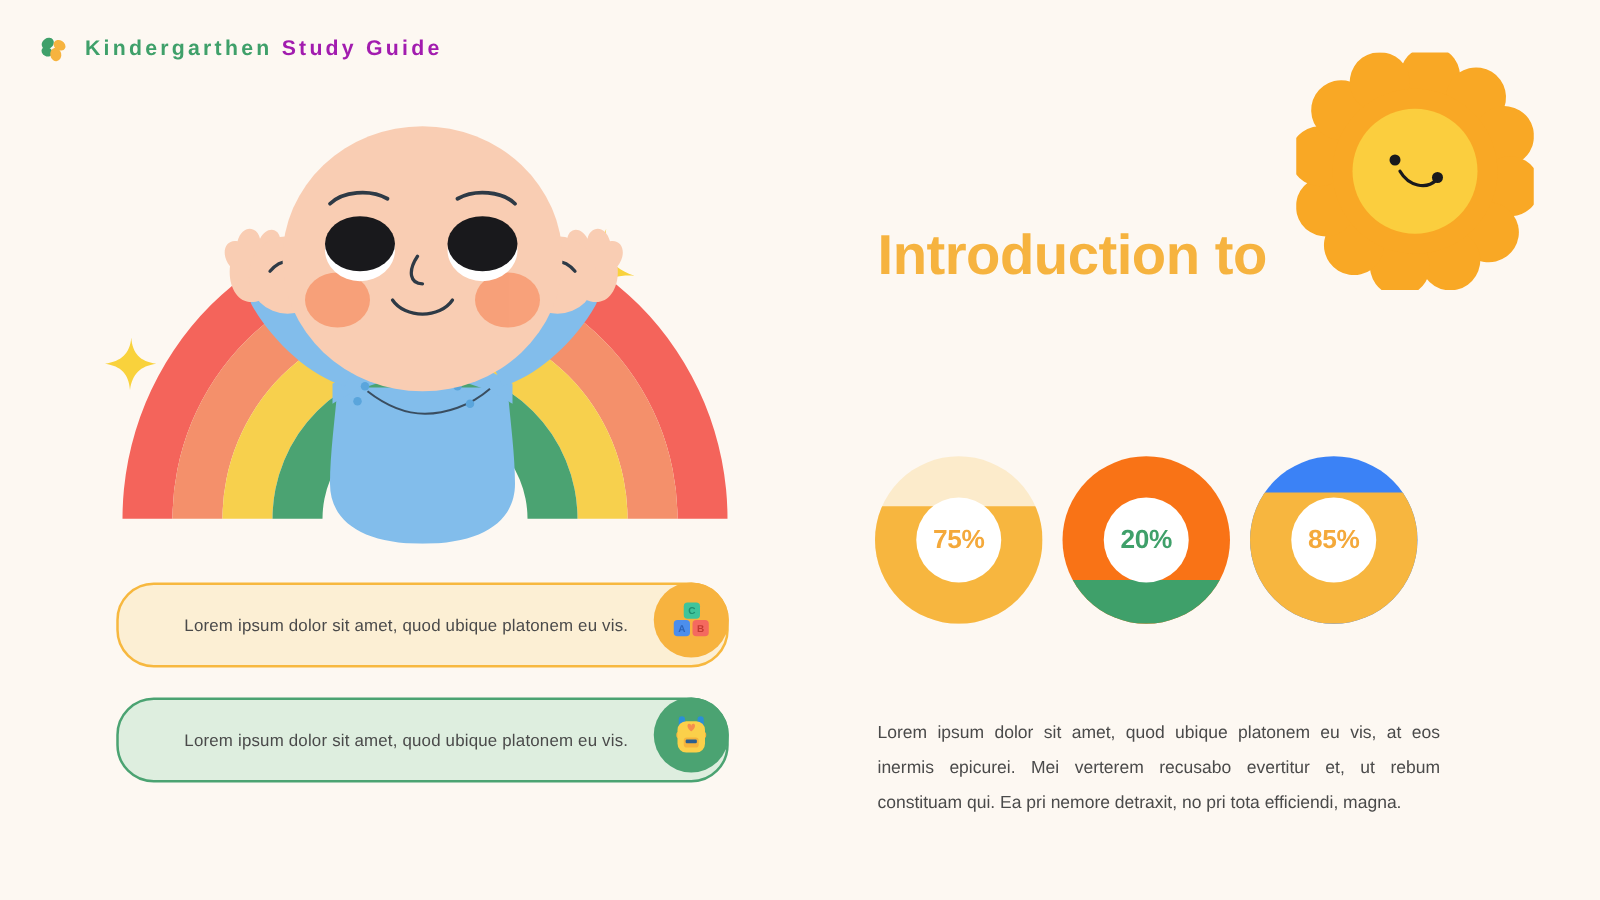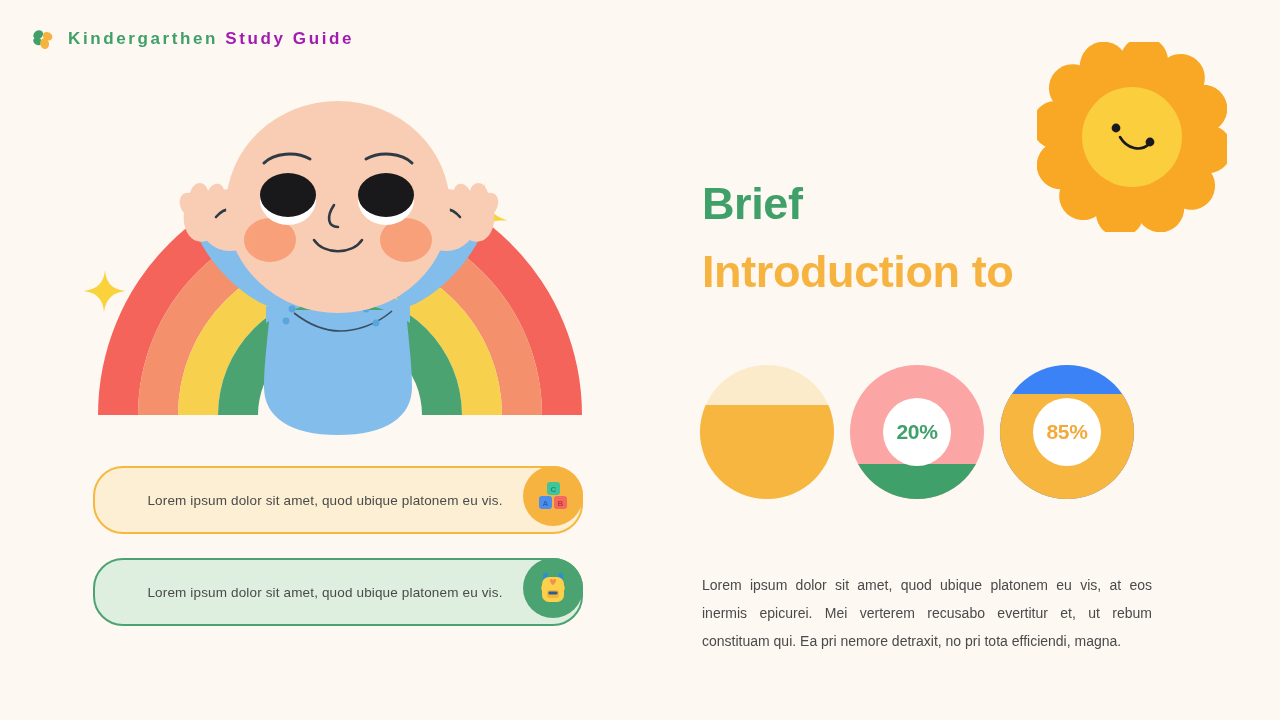--- a/index.html
+++ b/index.html
@@ -292,29 +292,31 @@
       <circle cx="95" cy="95" r="66"></circle>
     </g>
     <circle cx="95" cy="95" r="50" fill="#FBCE3E"></circle>
     <circle cx="79" cy="86" r="4.4" fill="#19191C"></circle>
     <circle cx="113" cy="100" r="4.4" fill="#19191C"></circle>
     <path d="M83 95 C90 107 104 110 112 102" fill="none" stroke="#19191C" stroke-width="2.6" stroke-linecap="round"></path>
   </svg>
 </div>
 
 <h1 class="headline">
-  <span class="hl-green">Brief</span>
   <span class="hl-yellow">Introduction to</span>
 </h1>
 
 <div class="charts">
   <div class="chart" style="background: rgb(252, 235, 203);">
     <div class="chart-fill" style="height: 70%; background: rgb(247, 182, 63);"></div>
+    <div class="chart-hole">
+      <span class="chart-label" style="color: rgb(244, 169, 59);">75%</span>
+    </div>
   </div>
-  <div class="chart" style="background: #fca5a5;">
+  <div class="chart" style="background: #f97316;">
     <div class="chart-fill" style="height: 26%; background: rgb(63, 160, 106);"></div>
     <div class="chart-hole">
       <span class="chart-label" style="color: rgb(63, 160, 106);">20%</span>
     </div>
   </div>
   <div class="chart" style="background: #3b82f6;">
     <div class="chart-fill" style="height: 78%; background: rgb(247, 182, 63);"></div>
     <div class="chart-hole">
       <span class="chart-label" style="color: rgb(244, 169, 59);">85%</span>
     </div>

